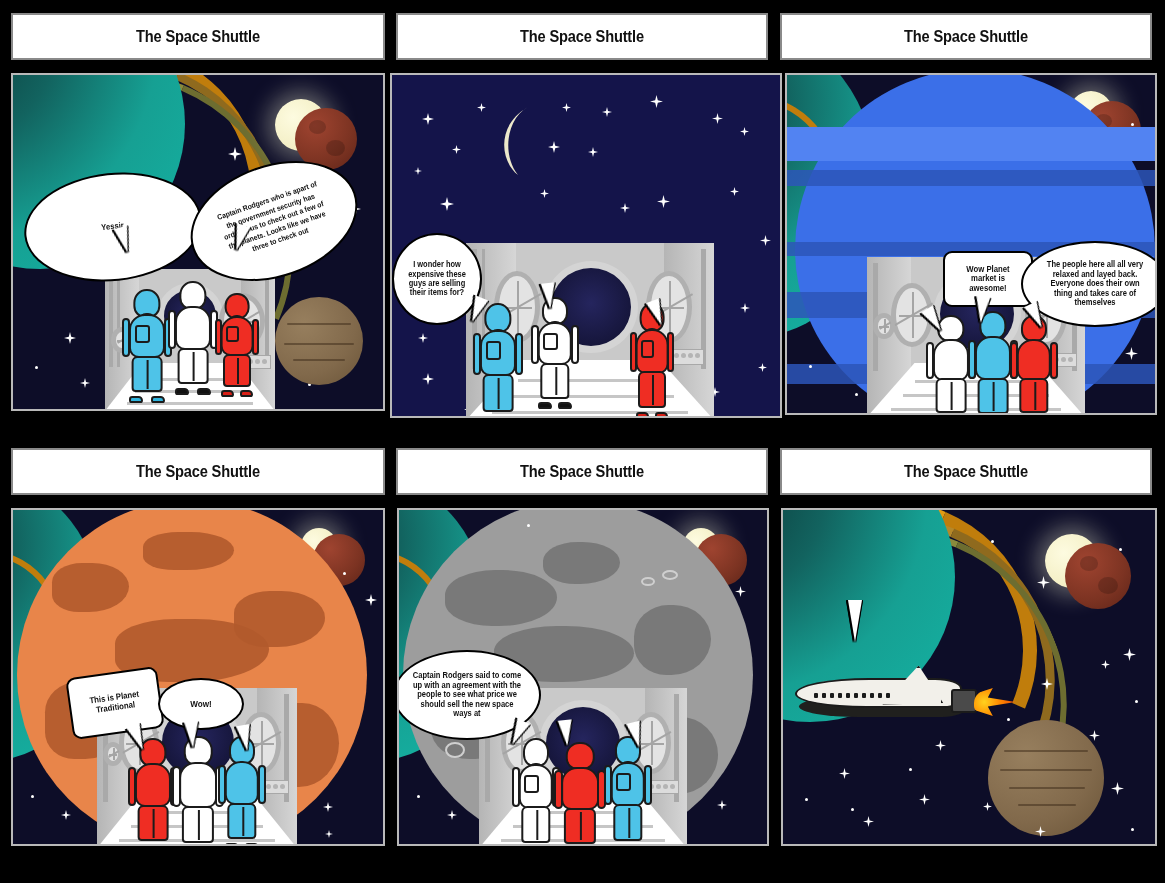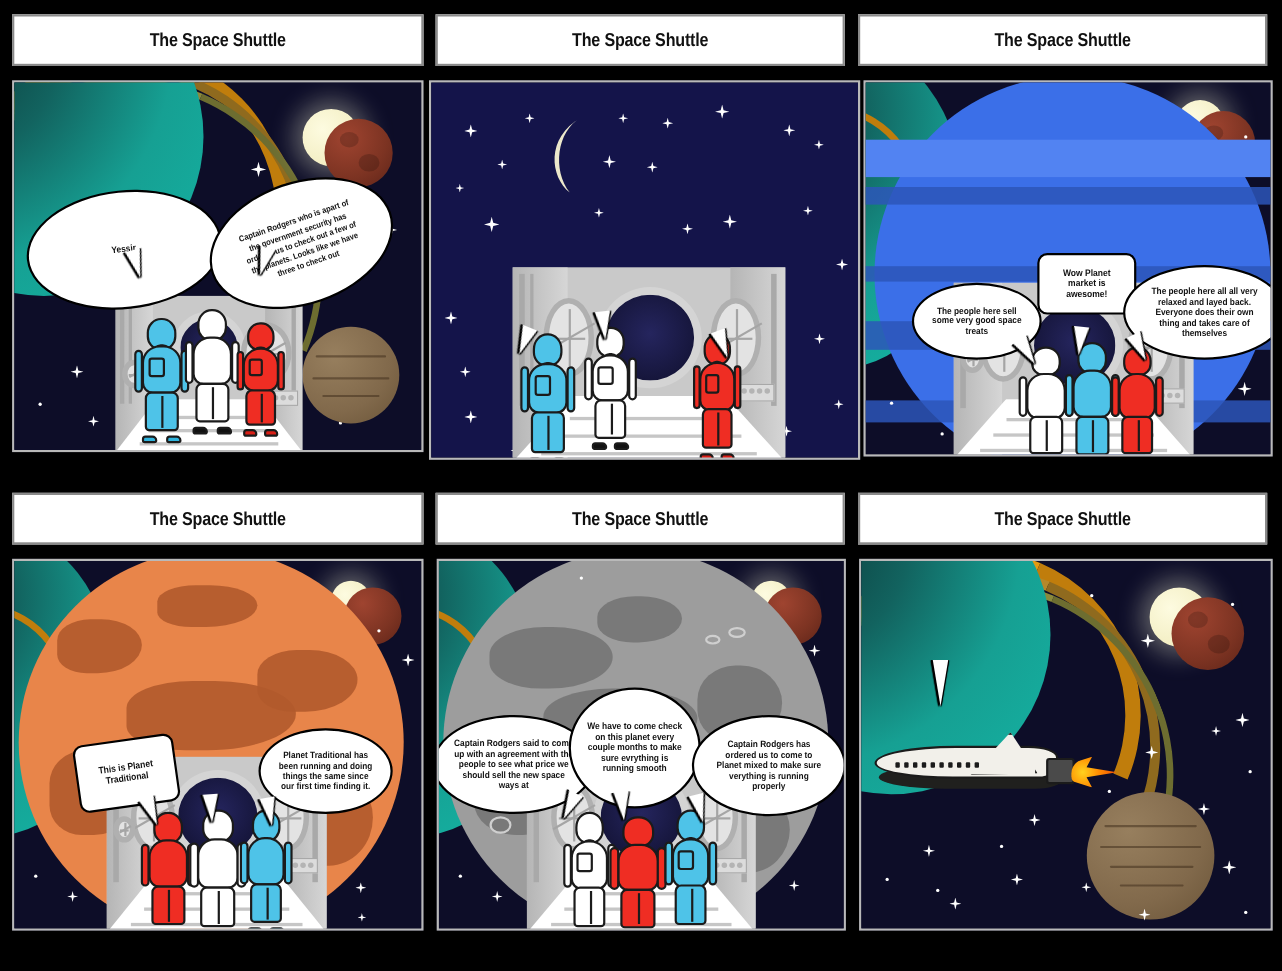--- a/index.html
+++ b/index.html
@@ -473,20 +473,23 @@
           <div class="torso"></div>
           <div class="pack"></div>
           <div class="arm l"></div>
           <div class="arm r"></div>
           <div class="legs"></div>
           <div class="boot l"></div>
           <div class="boot r"></div>
         </div>
 
         <div class="tail" style="left:78px;top:222px;transform:rotate(22deg);"></div>
+        <div class="bubble oval" style="left:0px;top:158px;width:90px;height:92px;font-size:8.3px;">
+          <span>I wonder how expensive these guys are selling their items for?</span>
+        </div>
 
         <div class="tail" style="left:150px;top:208px;transform:rotate(-6deg);"></div>
 
         <div class="tail" style="left:258px;top:225px;transform:rotate(-20deg);"></div>
       </div>
     </div>
   </div>
 
   <div class="cell">
     <div class="title-box" style="left:780px;top:13px;width:372px;height:47px;">
@@ -567,26 +570,23 @@
         <div class="astro c-red back" style="left:226px;top:240px;width:42px;height:104px;">
           <div class="helmet"></div>
           <div class="torso"></div>
           <div class="arm l"></div>
           <div class="arm r"></div>
           <div class="legs"></div>
 
         </div>
 
         <div class="tail" style="left:140px;top:232px;transform:rotate(-32deg);"></div>
-        <div class="bubble oval" style="left:42px;top:182px;width:118px;height:70px;font-size:8.4px;padding:4px 10px;">
-          <span>The people here sell some very good space treats</span>
-        </div>
 
         <div class="tail" style="left:188px;top:222px;transform:rotate(6deg);"></div>
-        <div class="bubble rect" style="left:156px;top:155px;width:90px;height:56px;font-size:8.6px;">
+        <div class="bubble rect" style="left:156px;top:176px;width:90px;height:56px;font-size:8.6px;">
           <span>Wow Planet market is awesome!</span>
         </div>
 
         <div class="tail" style="left:242px;top:228px;transform:rotate(-26deg);"></div>
         <div class="bubble oval" style="left:234px;top:166px;width:148px;height:86px;font-size:8.4px;padding:4px 13px;">
           <span>The people here all all very relaxed and layed back. Everyone does their own thing and takes care of themselves</span>
         </div>
       </div>
     </div>
   </div>
@@ -678,25 +678,25 @@
           <div class="boot l"></div>
           <div class="boot r"></div>
         </div>
 
         <div class="tail" style="left:118px;top:215px;transform:rotate(-22deg);"></div>
         <div class="bubble rect" style="left:56px;top:162px;width:92px;height:62px;font-size:8.6px;transform:rotate(-8deg);">
           <span>This is Planet Traditional</span>
         </div>
 
         <div class="tail" style="left:172px;top:212px;transform:rotate(-4deg);"></div>
+        <div class="bubble oval" style="left:145px;top:168px;width:86px;height:52px;font-size:9px;">
+          <span>Wow!</span>
+        </div>
 
         <div class="tail" style="left:225px;top:215px;transform:rotate(-10deg);"></div>
-        <div class="bubble oval" style="left:222px;top:152px;width:122px;height:78px;font-size:8.3px;padding:4px 10px;">
-          <span>Planet Traditional has been running and doing things the same since our first time finding it.</span>
-        </div>
       </div>
     </div>
   </div>
 
   <div class="cell">
     <div class="title-box" style="left:396px;top:448px;width:372px;height:47px;">
       <div class="title-text">The Space Shuttle</div>
     </div>
 
     <div class="panel" style="left:397px;top:508px;width:372px;height:338px;">
@@ -783,28 +783,22 @@
           <div class="legs"></div>
 
         </div>
 
         <div class="tail" style="left:112px;top:210px;transform:rotate(26deg);"></div>
         <div class="bubble oval" style="left:-6px;top:140px;width:148px;height:90px;font-size:8.4px;padding:4px 11px;">
           <span>Captain Rodgers said to come up with an agreement with the people to see what price we should sell the new space ways at</span>
         </div>
 
         <div class="tail" style="left:160px;top:210px;transform:rotate(-6deg);"></div>
-        <div class="bubble oval" style="left:118px;top:115px;width:120px;height:110px;font-size:8.5px;padding:4px 8px;">
-          <span>We have to come check on this planet every couple months to make sure evrything is running smooth</span>
-        </div>
 
         <div class="tail" style="left:230px;top:212px;transform:rotate(-14deg);"></div>
-        <div class="bubble oval" style="left:230px;top:140px;width:140px;height:92px;font-size:8.4px;padding:4px 11px;">
-          <span>Captain Rodgers has ordered us to come to Planet mixed to make sure verything is running properly</span>
-        </div>
       </div>
     </div>
   </div>
 
   <div class="cell">
     <div class="title-box" style="left:780px;top:448px;width:372px;height:47px;">
       <div class="title-text">The Space Shuttle</div>
     </div>
 
     <div class="panel" style="left:781px;top:508px;width:376px;height:338px;">

